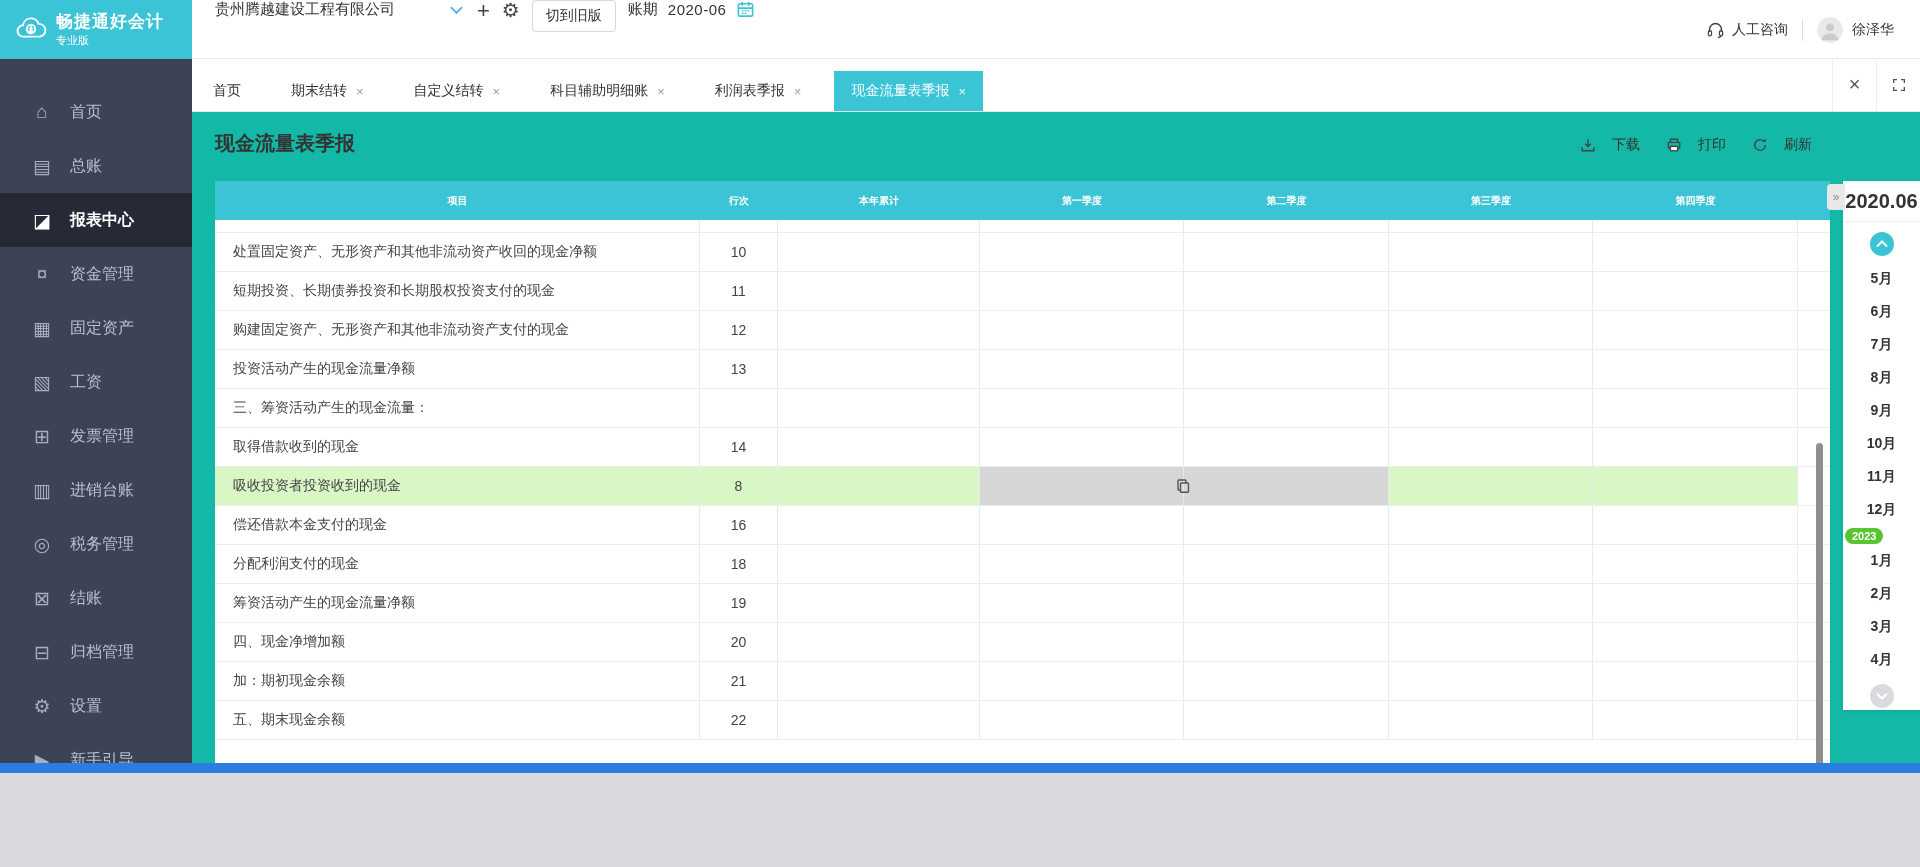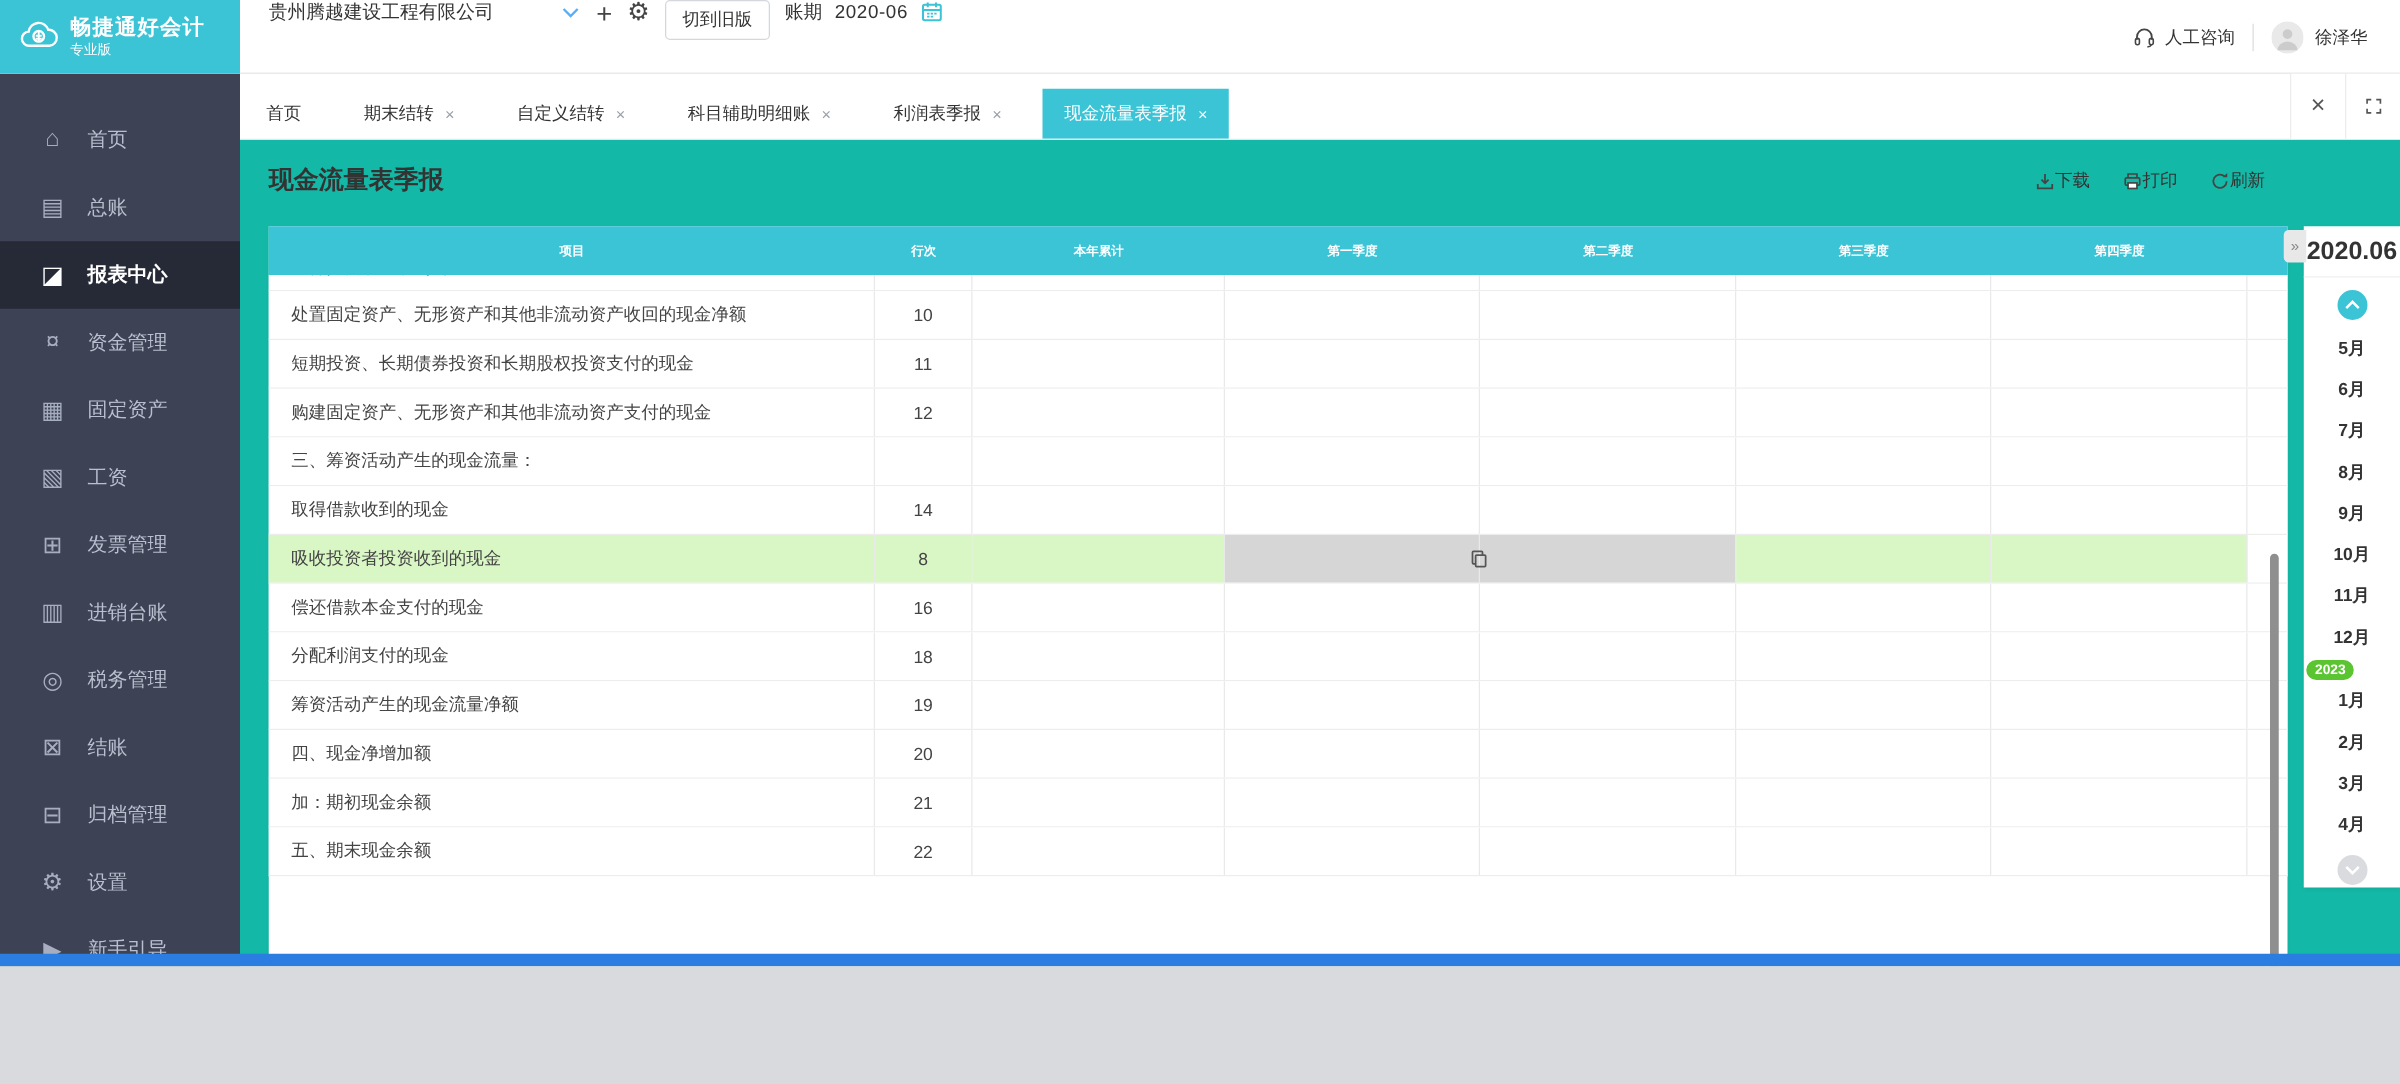--- a/index.html
+++ b/index.html
@@ -44,21 +44,21 @@
   .tab { height:40px; display:flex; align-items:center; padding:0 17px; font-size:14px; color:#333; cursor:pointer; white-space:nowrap; margin-right:16px; }
   .tab .tab-close { margin-left:9px; font-size:13px; color:#9aa0a8; }
   .tab.active { background:#3bc3d6; color:#fff; }
   .tab.active .tab-close { color:#eafcff; }
   .tab-ctrl { width:44px; height:53px; border-left:1px solid #ececec; display:flex; align-items:center; justify-content:center; cursor:pointer; color:#555; background:#fff; flex:none; }
   .tab-ctrl.close-all { font-size:20px; }
 
   
   .page-title { position:absolute; left:215px; top:130px; font-size:20px; color:#333; font-weight:bold; }
   .page-actions { position:absolute; right:108px; top:136px; display:flex; gap:26px; }
-  .action-btn { display:flex; align-items:center; gap:0; font-size:14px; color:#333; cursor:pointer; }
+  .action-btn { display:flex; align-items:center; gap:16px; font-size:14px; color:#333; cursor:pointer; }
 
   
   .card { position:absolute; left:215px; top:181px; width:1615px; height:666px; background:#fff; box-shadow:0 1px 3px rgba(0,0,0,.05); }
   .thead { display:flex; height:39px; background:#3bc3d6; color:#fff; font-size:10px; }
   .thead .hcell { display:flex; align-items:center; justify-content:center; font-weight:bold; }
   .tbody { position:relative;border-radius:22px; }
   .t-row { display:flex; height:39px; border-bottom:1px solid #ededed; background:#fff; }
   .t-row.clip { height:13px; overflow:hidden; border-bottom:1px solid #ededed; }
   .t-row.clip .inner-shift { display:flex; width:100%; height:39px; margin-top:-26px; }
   .t-cell { display:flex; align-items:center; justify-content:center; font-size:14px; color:#444; border-right:1px solid #e9e9e9; height:100%; }
@@ -328,20 +328,29 @@
         <div class="t-row">
           <div class="t-cell item c0">购建固定资产、无形资产和其他非流动资产支付的现金</div>
           <div class="t-cell c1">12</div>
           <div class="t-cell c2"></div>
           <div class="t-cell c3"></div>
           <div class="t-cell c4"></div>
           <div class="t-cell c5"></div>
           <div class="t-cell c6"></div>
         </div>
         <div class="t-row">
+          <div class="t-cell item c0">投资活动产生的现金流量净额</div>
+          <div class="t-cell c1">13</div>
+          <div class="t-cell c2"></div>
+          <div class="t-cell c3"></div>
+          <div class="t-cell c4"></div>
+          <div class="t-cell c5"></div>
+          <div class="t-cell c6"></div>
+        </div>
+        <div class="t-row">
           <div class="t-cell item c0">三、筹资活动产生的现金流量：</div>
           <div class="t-cell c1"></div>
           <div class="t-cell c2"></div>
           <div class="t-cell c3"></div>
           <div class="t-cell c4"></div>
           <div class="t-cell c5"></div>
           <div class="t-cell c6"></div>
         </div>
         <div class="t-row">
           <div class="t-cell item c0">取得借款收到的现金</div>

